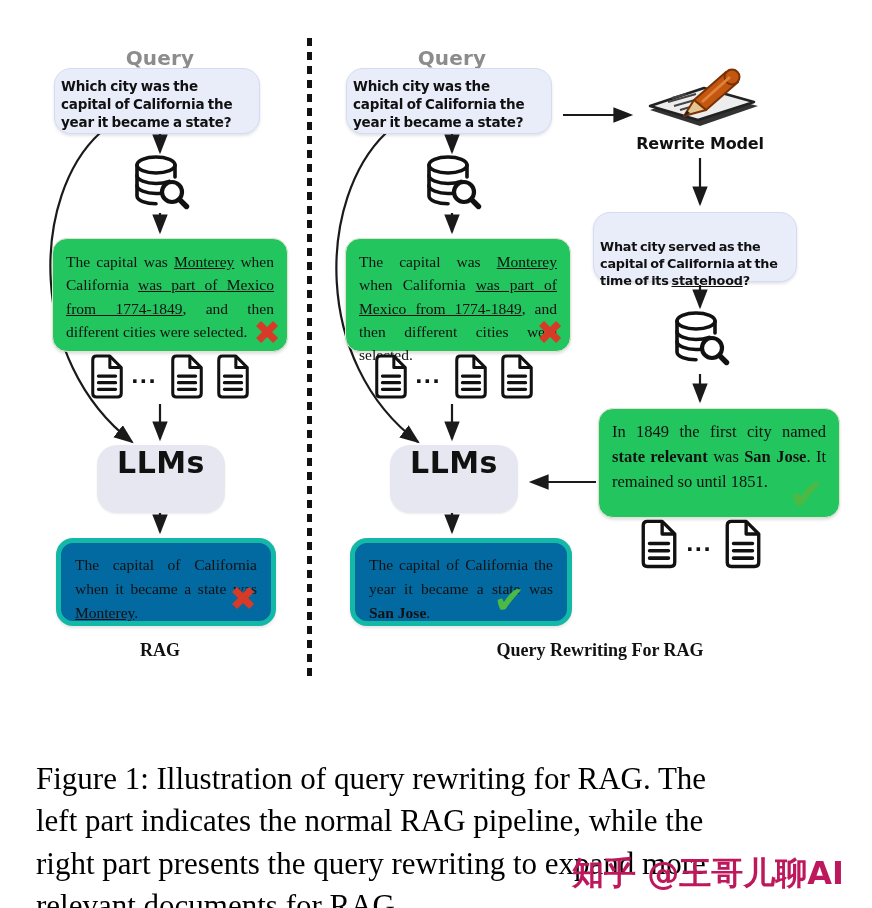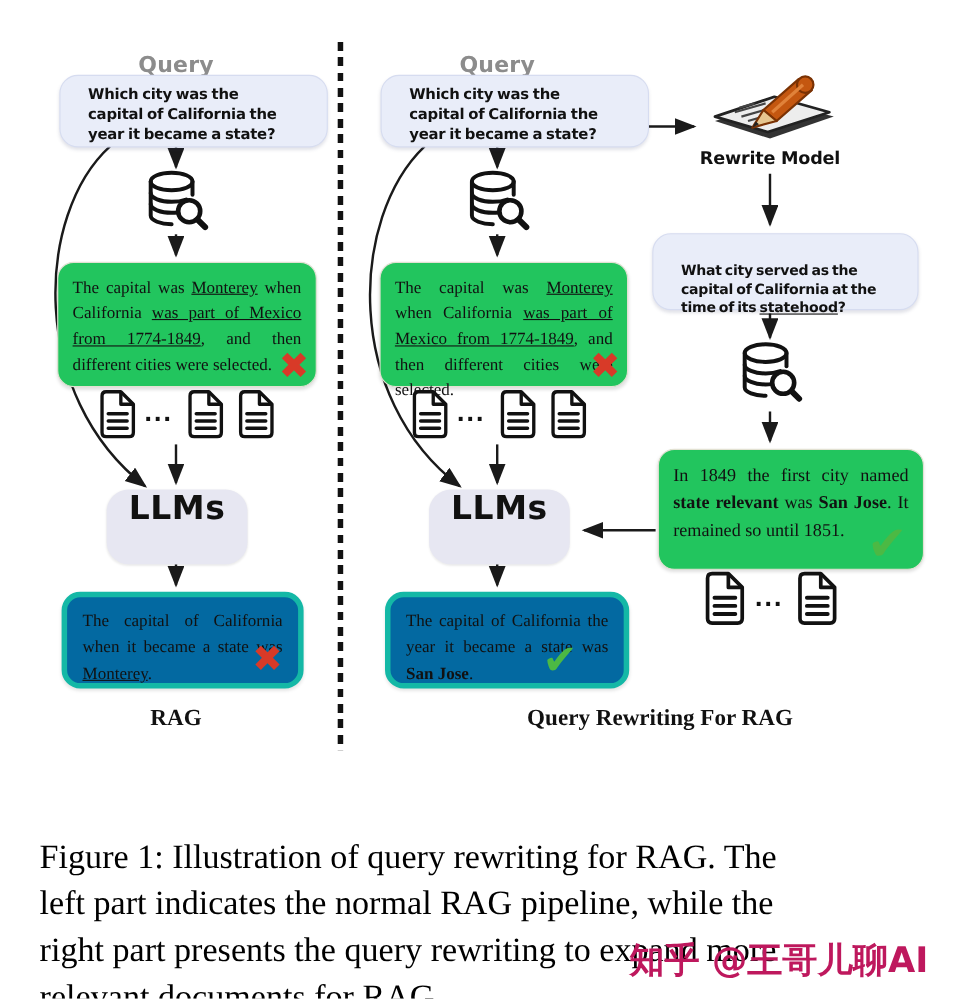--- a/index.html
+++ b/index.html
@@ -7,21 +7,21 @@
           font-family:"DejaVu Sans",sans-serif;color:#111;}
   .abs{position:absolute;}
   
   .divider{width:5px;background:repeating-linear-gradient(to bottom,#111 0 8px,transparent 8px 14px);}
   
   .gray-lbl{color:#8c8c8c;font-weight:700;font-size:20px;text-align:center;letter-spacing:.2px;}
   
   .qbox{background:#e9edf9;border:1px solid #d6dcf0;border-radius:17px;
         box-shadow:0 2px 3px rgba(60,70,110,.15);
         font-weight:700;font-size:13.5px;line-height:1.32;letter-spacing:-.2px;word-spacing:-1px;
-        padding:9px 25px;white-space:pre-line;}
+        padding:9px 6px;white-space:pre-line;}
   
   .ebox{background:#22c55e;border:1px solid #e2e1d2;border-radius:15px;
         box-shadow:0 2px 3px rgba(0,0,0,.12);
         font-family:"Liberation Serif",serif;font-size:15.5px;line-height:1.5;
         text-align:justify;padding:11px 13px;}
   
   .lbox{background:#e7e7f2;border-radius:20px;box-shadow:0 1px 2px rgba(0,0,0,.08);
         display:flex;align-items:flex-start;justify-content:center;
         font-weight:700;font-size:30px;letter-spacing:.5px;}
   
@@ -29,21 +29,21 @@
         box-shadow:0 2px 3px rgba(0,0,0,.10);
         font-family:"Liberation Serif",serif;font-size:15.5px;line-height:1.55;
         text-align:justify;padding:10px 14px;}
   .seg-u{text-decoration:underline;text-align:right;}
   .seg-b{font-weight:bold;}
   
   .x-mark,.check-mark{position:absolute;line-height:1;font-family:"DejaVu Sans",sans-serif;}
   .x-mark::before{content:"\2716";color:#d83a28;font-weight:700;}
   .check-mark::before{content:"\2714";color:#4cb944;font-weight:700;}
   
-  .pipe-lbl{font-family:"Liberation Serif",serif;font-weight:700;font-size:21px;text-align:center;}
+  .pipe-lbl{font-family:"Liberation Serif",serif;font-weight:700;font-size:18px;text-align:center;}
   .rw-lbl{font-weight:700;font-size:16px;text-align:center;letter-spacing:-.2px;}
   .dots{font-weight:700;font-size:20px;letter-spacing:1px;}
   .caption{font-family:"Liberation Serif",serif;font-size:31px;line-height:1.37;color:#000;
            white-space:pre-line;margin-top:48px;}
   .watermark{color:#be185d;font-size:32px;font-weight:700;text-align:center;
              font-family:"DejaVu Sans",sans-serif;}
   svg.arrows{pointer-events:none;}
 </style>
 </head>
 <body>

